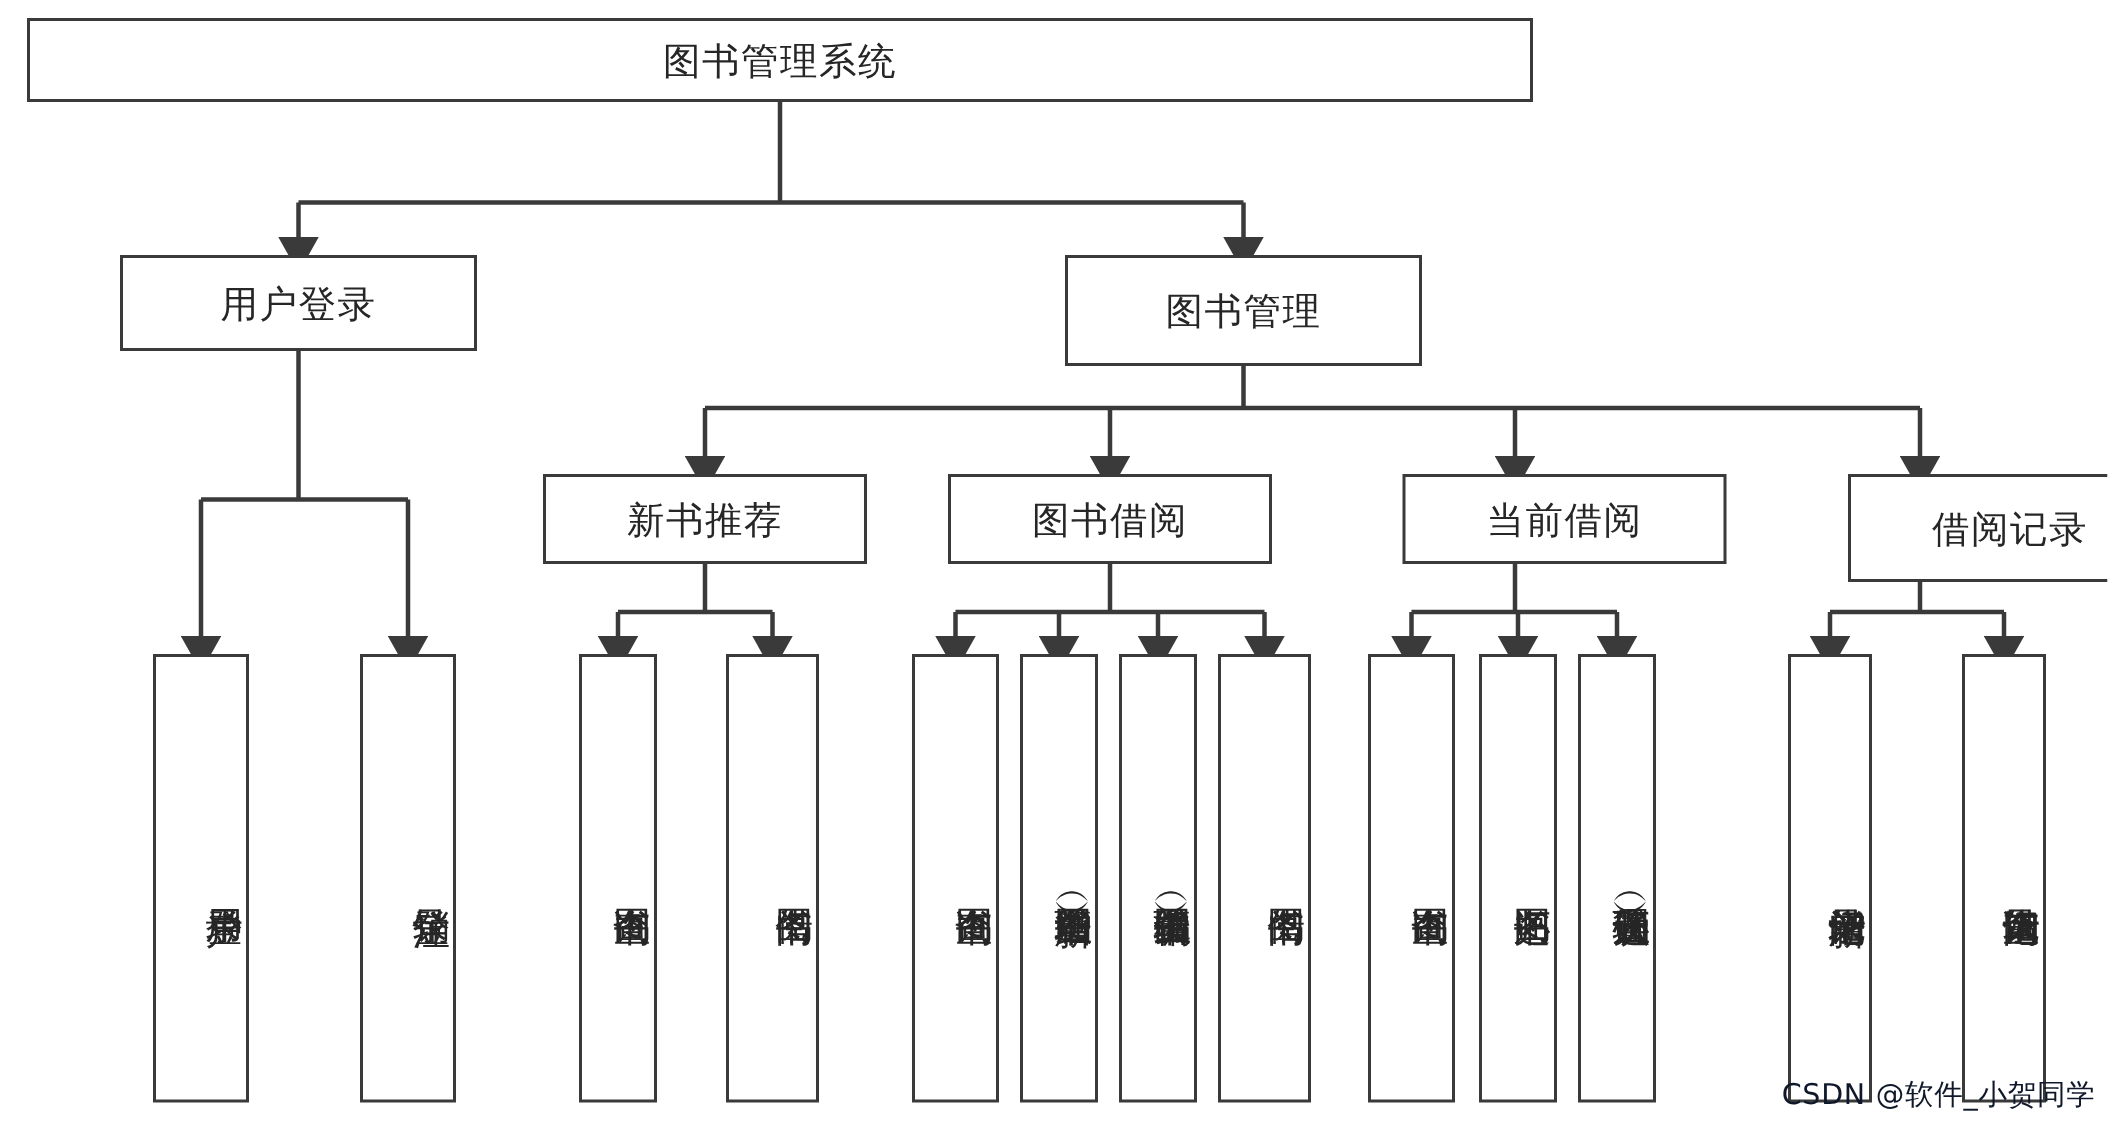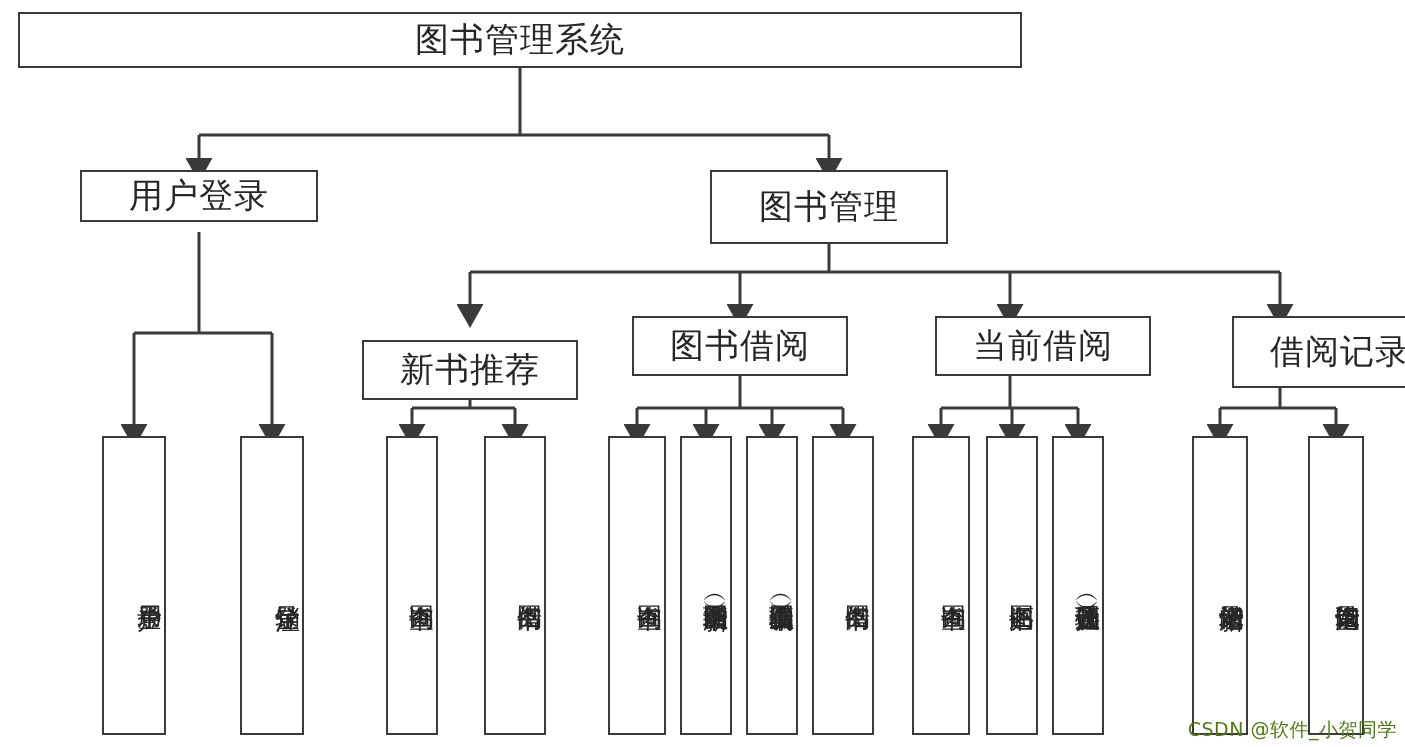--- a/index.html
+++ b/index.html
@@ -27,21 +27,21 @@
     position: absolute;
     box-sizing: border-box;
     border: 2.5px solid #3a3a3a;
     background: #ffffff;
     display: flex;
     align-items: center;
     justify-content: center;
     color: #262626;
   }
   .node.horiz {
-    font-size: 34px;
+    font-size: 25px;
     letter-spacing: 1px;
   }
   .node.vert {
     writing-mode: vertical-rl;
     text-orientation: upright;
     font-size: 25px;
     line-height: 1.18;
     padding-top: 6px;
     padding-bottom: 6px;
     align-items: flex-start;
@@ -51,21 +51,21 @@
     writing-mode: vertical-rl;
     text-orientation: upright;
     white-space: normal;
     text-align: center;
   }
   .watermark {
     position: absolute;
     right: 8px;
     bottom: 4px;
     font-size: 19px;
-    color: #4d7c0f;
+    color: #0f172a;
     white-space: nowrap;
     letter-spacing: 0.5px;
   }
 </style>
 </head>
 <body>
 
 <div id="canvas">
 
   <svg id="wires" viewBox="0 0 1405 747" width="1405" height="747" aria-hidden="true">
@@ -108,28 +108,28 @@
         <path d="M1220,408 L1336,408"></path>
         <path d="M1220,408 L1220,427" marker-end="url(#arrow)"></path>
         <path d="M1336,408 L1336,427" marker-end="url(#arrow)"></path>
       </g>
   </svg>
 
   <div class="node horiz" id="n-root" style="left: 18px; top: 12px; width: 1004px; height: 56px;">
     <span class="lbl">图书管理系统</span>
   </div>
 
-  <div class="node horiz" id="n-l2-0" style="left: 80px; top: 170px; width: 238px; height: 52px;">
+  <div class="node horiz" id="n-l2-0" style="left: 80px; top: 170px; width: 238px; height: 64px;">
     <span class="lbl">用户登录</span>
   </div>
   <div class="node horiz" id="n-l2-1" style="left: 710px; top: 170px; width: 238px; height: 74px;">
     <span class="lbl">图书管理</span>
   </div>
 
-  <div class="node horiz" id="n-l3-0" style="left: 362px; top: 316px; width: 216px; height: 60px; margin-top: 24px;">
+  <div class="node horiz" id="n-l3-0" style="left: 362px; top: 316px; width: 216px; height: 60px;">
     <span class="lbl">新书推荐</span>
   </div>
   <div class="node horiz" id="n-l3-1" style="left: 632px; top: 316px; width: 216px; height: 60px;">
     <span class="lbl">图书借阅</span>
   </div>
   <div class="node horiz" id="n-l3-2" style="left: 935px; top: 316px; width: 216px; height: 60px;">
     <span class="lbl">当前借阅</span>
   </div>
   <div class="node horiz" id="n-l3-3" style="left: 1232px; top: 316px; width: 216px; height: 72px;">
     <span class="lbl">借阅记录</span>

